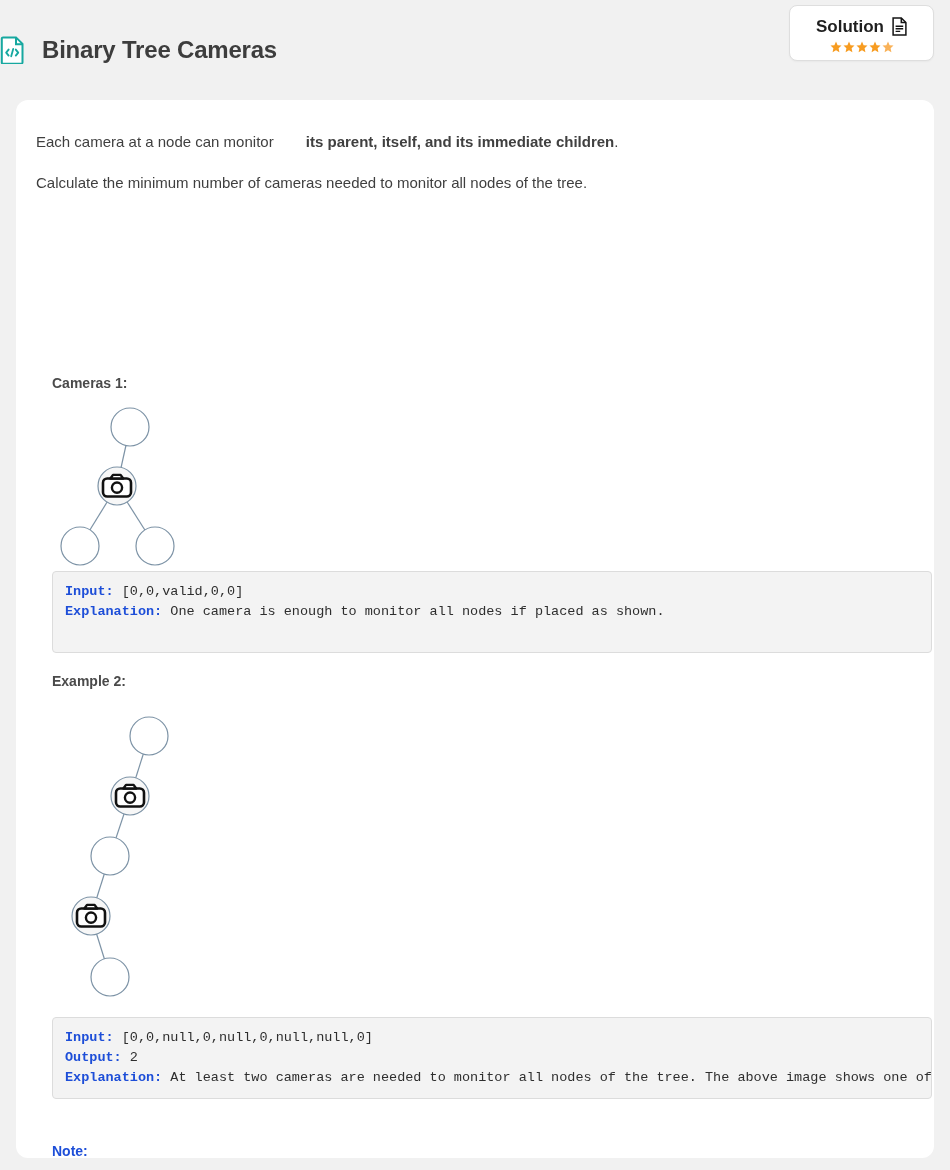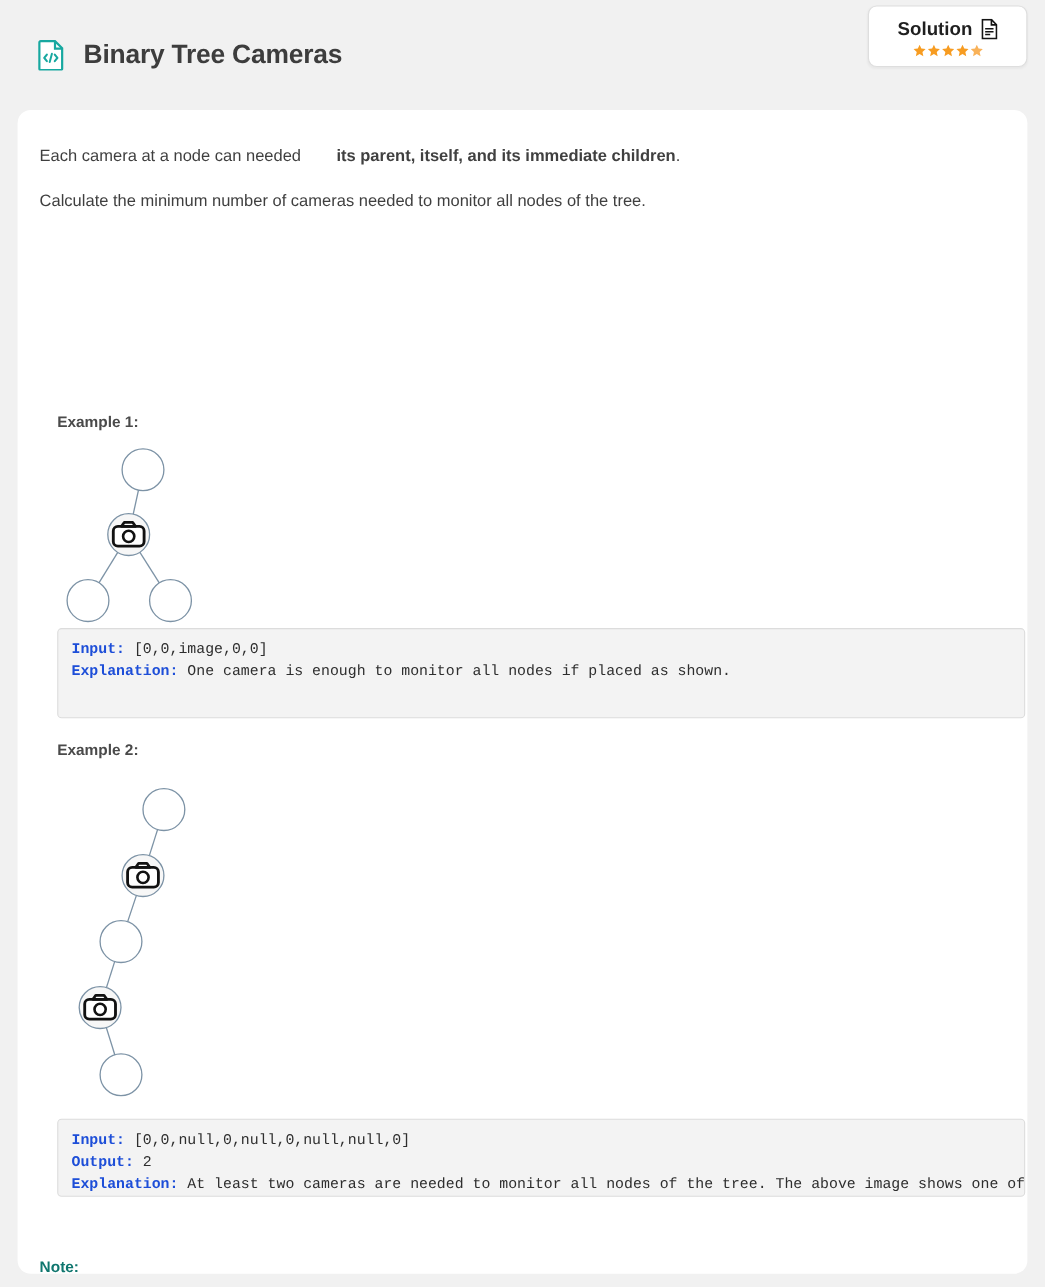--- a/index.html
+++ b/index.html
@@ -10,21 +10,21 @@
     font-family: "Liberation Sans", sans-serif;
     -webkit-font-smoothing: antialiased;
   }
   .page { position: relative; width: 950px; height: 1170px; overflow: hidden; }
 
   
   .header {
     position: absolute; left: 0; top: 0; width: 950px; height: 100px;
     display: flex; align-items: center;
   }
-  .title-wrap { display: flex; align-items: flex-start; margin-left: 34px; }
+  .title-wrap { display: flex; align-items: flex-start; }
   .doc-code-icon { width: 26px; height: 28px; flex: 0 0 auto; }
   .page-title {
     font-size: 24px; font-weight: bold; color: #3d3d3d;
     margin-left: 16px; letter-spacing: -0.2px; white-space: nowrap;
   }
   .solution-badge {
     position: absolute; right: 16px; top: 5px;
     width: 145px; height: 56px;
     background: #ffffff; border: 1px solid #dedede; border-radius: 8px;
     display: flex; flex-direction: column; align-items: center;
@@ -68,27 +68,27 @@
   
   .codeblock {
     position: absolute; left: 36px; width: 880px;
     background: #f3f3f3; border: 1px solid #dcdcdc; border-radius: 4px;
     padding: 10px 12px;
     font-family: "Liberation Mono", "DejaVu Sans Mono", monospace;
     font-size: 13.5px; line-height: 1.49; color: #2e2e2e;
     overflow: hidden; white-space: nowrap;
   }
   #codeblock-1 { top: 471px; height: 82px; }
-  #codeblock-2 { top: 917px; height: 71px; }
+  #codeblock-2 { top: 917px; height: 82px; }
   .code-line { white-space: nowrap; }
   .code-key { font-weight: bold; color: #1d4ed8; }
 
   
-  #note-label { position: absolute; left: 20px; top: 1043px;
-    font-size: 14px; font-weight: bold; color: #0f766e; }
+  #note-label { position: absolute; left: 36px; top: 1043px;
+    font-size: 14px; font-weight: bold; color: #1d4ed8; }
 </style>
 </head>
 <body>
 
 <div class="page">
 
   <div class="header">
     <div class="title-wrap">
       <span class="doc-code-icon">
         <svg viewBox="0 0 26 28" width="26" height="28" xmlns="http://www.w3.org/2000/svg">
@@ -128,25 +128,25 @@
             </svg></span>
         <span class="star"><svg viewBox="0 0 12 12" width="12" height="12" xmlns="http://www.w3.org/2000/svg">
               <path d="M6 0.6 L7.6 4.2 L11.5 4.6 L8.6 7.3 L9.4 11.2 L6 9.2 L2.6 11.2 L3.4 7.3 L0.5 4.6 L4.4 4.2 Z" fill="#f9b259"></path>
             </svg></span>
       </div>
     </div>
   </div>
 
   <div class="card">
     <div class="card-inner">
-      <p class="para"><span>Each camera at a node can needed </span><b>its parent, itself, and its immediate children</b><span>.</span></p>
+      <p class="para"><span>Each camera at a node can monitor </span><b>its parent, itself, and its immediate children</b><span>.</span></p>
       <p class="para">Calculate the minimum number of cameras needed to monitor all nodes of the tree.</p>
     </div>
 
-    <div class="example-label" id="example-1-label">Example 1:</div>
+    <div class="example-label" id="example-1-label">Cameras 1:</div>
 
     <div class="tree" id="tree-1">
       <svg width="190" height="170" viewBox="0 0 190 170" xmlns="http://www.w3.org/2000/svg">
         <g stroke="#7d93a6" stroke-width="1.2" fill="none">
           <line x1="78" y1="27" x2="65" y2="86"></line>
           <line x1="65" y1="86" x2="28" y2="146"></line>
           <line x1="65" y1="86" x2="103" y2="146"></line>
         </g>
         <g>
           <circle cx="78" cy="27" r="19" fill="#ffffff" stroke="#7d93a6" stroke-width="1.2"></circle>
@@ -158,21 +158,21 @@
               <rect x="-14" y="-7.5" width="28" height="18" rx="4.2" fill="#ffffff" stroke="#111111" stroke-width="2.6"></rect>
               <path d="M-6.6 -7.5 l2.6 -3.6 h7.6 l2.6 3.6 z" fill="#ffffff" stroke="#111111" stroke-width="2.4" stroke-linejoin="round"></path>
               <circle cx="0" cy="1.6" r="5.1" fill="#ffffff" stroke="#111111" stroke-width="2.4"></circle>
             </g>
           </g>
         </g>
       </svg>
     </div>
 
     <div class="codeblock" id="codeblock-1">
-      <div class="code-line"><span class="code-key">Input:</span><span> [0,0,image,0,0]</span></div>
+      <div class="code-line"><span class="code-key">Input:</span><span> [0,0,valid,0,0]</span></div>
       <div class="code-line"><span class="code-key">Explanation:</span><span> One camera is enough to monitor all nodes if placed as shown.</span></div>
     </div>
 
     <div class="example-label" id="example-2-label">Example 2:</div>
 
     <div class="tree" id="tree-2">
       <svg width="190" height="305" viewBox="0 0 190 305" xmlns="http://www.w3.org/2000/svg">
         <g stroke="#7d93a6" stroke-width="1.2" fill="none">
           <line x1="97" y1="36" x2="78" y2="96"></line>
           <line x1="78" y1="96" x2="58" y2="156"></line>

